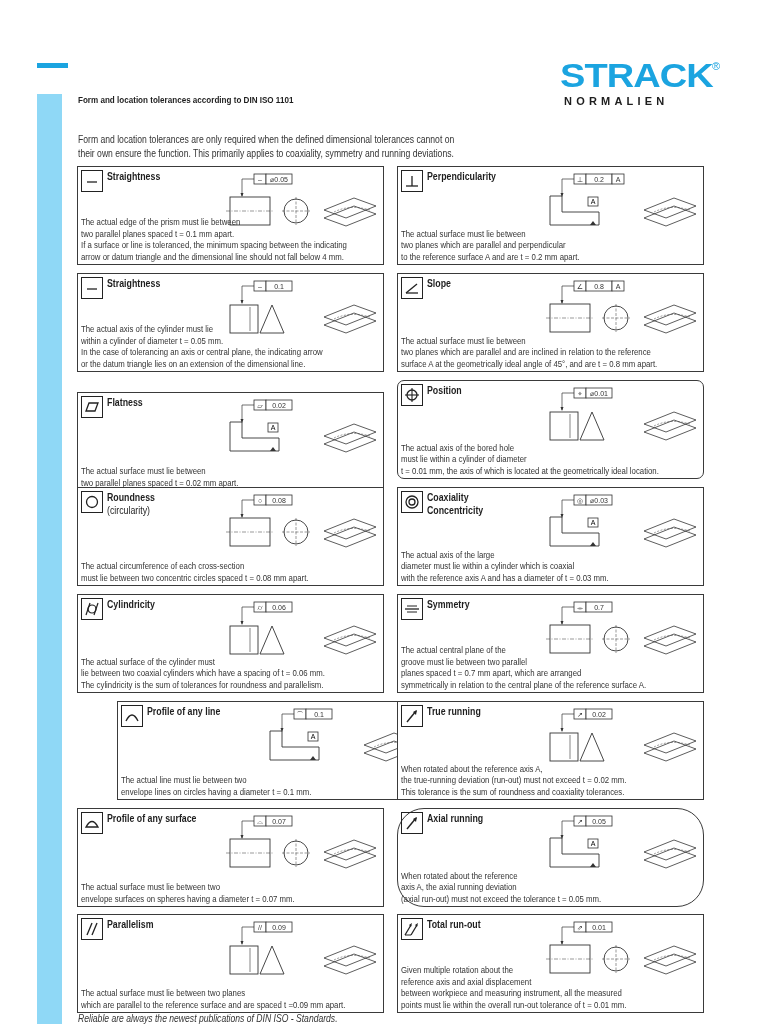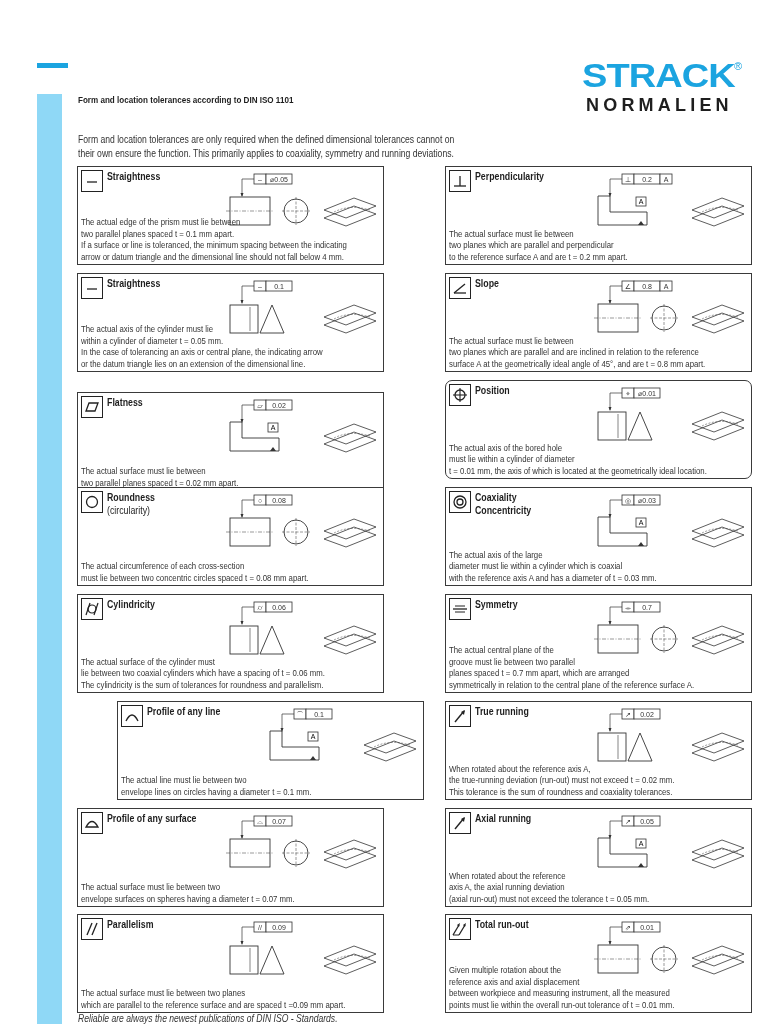--- a/index.html
+++ b/index.html
@@ -7,41 +7,41 @@
       width: 768px; height: 1024px; position: relative; overflow: hidden;
       background: #ffffff; color: #2b2b2b;
       font-family: "Liberation Sans", "DejaVu Sans", sans-serif;
     }
     .top-dash { position: absolute; left: 37px; top: 63px; width: 31px; height: 5px; background: #1ba4e0; }
     .side-bar { position: absolute; left: 37px; top: 94px; width: 25px; height: 930px; background: #8fd8f6; }
     .doc-title {
       position: absolute; left: 78px; top: 94px; font-size: 9.5px; font-weight: bold;
       color: #1e1e1e; transform: scaleX(0.85); transform-origin: left top; white-space: nowrap;
     }
-    .logo { position: absolute; left: 582px; top: 58px; width: 170px; }
+    .logo { position: absolute; left: 560px; top: 58px; width: 170px; }
     .logo-strack {
       font-size: 40px; font-weight: 900; color: #1ba4e0; letter-spacing: -1px;
       transform: scaleX(0.95) scaleY(0.85); transform-origin: left top; line-height: 40px;
       font-family: "Liberation Sans", sans-serif; display: inline-block;
     }
     .logo-reg { position: absolute; left: 152px; top: 2px; font-size: 11px; color: #1ba4e0; }
     .logo-norm {
-      position: absolute; left: 4px; top: 37px; font-size: 18px; font-weight: bold;
+      position: absolute; left: 4px; top: 37px; font-size: 11px; font-weight: bold;
       letter-spacing: 4.2px; color: #1e1e1e;
     }
     .intro {
       position: absolute; left: 78px; top: 133px; width: 560px; font-size: 10px;
       line-height: 14px; color: #333; transform: scaleX(0.86); transform-origin: left top; white-space: nowrap;
     }
     .card {
       position: absolute; width: 307px; height: 99px; border: 1px solid #3a3a3a; background: #fff;
       box-sizing: border-box;
     }
     .card.col0 { left: 77px; }
-    .card.col1 { left: 397px; margin-left: 48px; }
+    .card.col1 { left: 397px; }
     .card .sym {
       position: absolute; left: 3px; top: 3px; width: 22px; height: 22px; border: 1px solid #222;
       box-sizing: border-box; display: flex; align-items: center; justify-content: center;
     }
     .card .sym svg { width: 16px; height: 16px; }
     .card .title {
       position: absolute; left: 29px; top: 3px; font-size: 10px; font-weight: bold; line-height: 13px;
       color: #1e1e1e; transform: scaleX(0.88); transform-origin: left top; white-space: nowrap;
     }
     .card .desc {
@@ -474,21 +474,21 @@
           <line x1="72" y1="27" x2="72" y2="55" stroke="#333" stroke-width="0.5" stroke-dasharray="3,1.5"></line>
           <polygon points="100,40 130,28 152,36 122,48" fill="none" stroke="#333" stroke-width="0.8"></polygon>
           <polygon points="100,48 130,36 152,44 122,56" fill="none" stroke="#333" stroke-width="0.8"></polygon>
           <path d="M110,42 Q126,34 146,40" fill="none" stroke="#333" stroke-width="0.5" stroke-dasharray="2,1.5"></path>
         </svg></div>
       <div class="desc">
         <div>The actual surface must lie between two</div>
         <div>envelope surfaces on spheres having a diameter t = 0.07 mm.</div>
       </div>
     </div>
-    <div class="card col1" style="top: 808px;">
+    <div class="card col1" style="top: 808px; border-radius: 27px;">
       <div class="sym">
         <svg viewBox="0 0 16 16">
           <line x1="3" y1="14" x2="12" y2="3" stroke="#222" stroke-width="1.4"></line>
           <polygon points="13,2 9,4 12,7" fill="#222"></polygon>
         </svg>
       </div>
       <div class="title">
         <div>Axial running</div>
       </div>
       <div class="fig"><svg viewBox="0 0 155 66" width="155" height="66" xmlns="http://www.w3.org/2000/svg">

